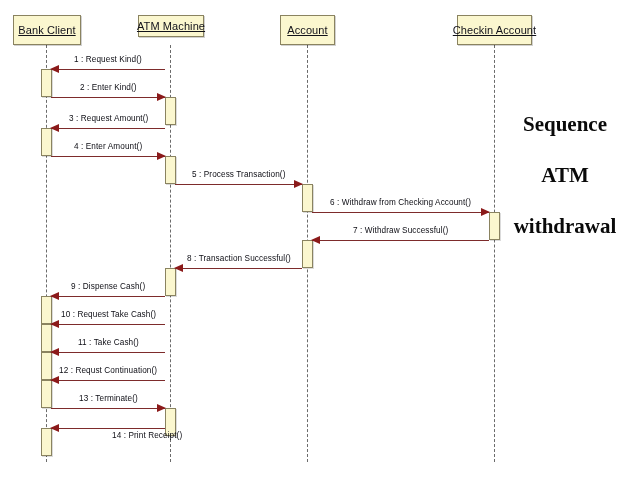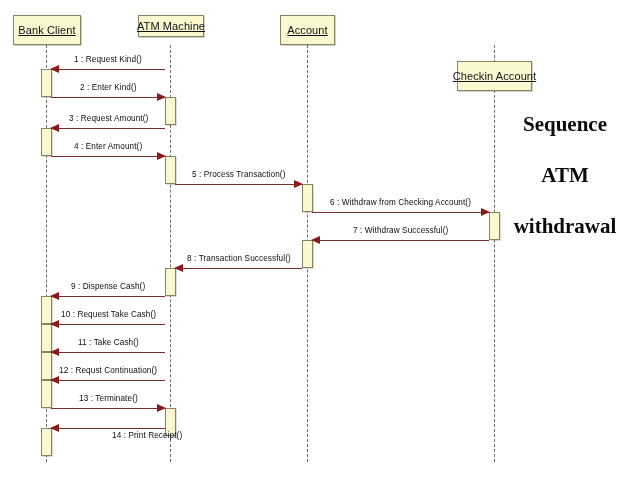--- a/index.html
+++ b/index.html
@@ -100,21 +100,21 @@
   <div id="heads-layer">
       <div class="lifeline-head" style="left: 13px; top: 15px; width: 68px; height: 30px;">
         <span class="head-label">Bank Client</span>
       </div>
       <div class="lifeline-head" style="left: 138px; top: 15px; width: 66px; height: 22px;">
         <span class="head-label">ATM Machine</span>
       </div>
       <div class="lifeline-head" style="left: 280px; top: 15px; width: 55px; height: 30px;">
         <span class="head-label">Account</span>
       </div>
-      <div class="lifeline-head" style="left: 457px; top: 15px; width: 75px; height: 30px; margin-top: 46px;">
+      <div class="lifeline-head" style="left: 457px; top: 15px; width: 75px; height: 30px;">
         <span class="head-label">Checkin Account</span>
       </div>
     </div>
 
   <div id="activations-layer">
       <div class="activation" style="left: 41px; top: 69px; width: 11px; height: 28px;"></div>
       <div class="activation" style="left: 41px; top: 128px; width: 11px; height: 28px;"></div>
       <div class="activation" style="left: 41px; top: 296px; width: 11px; height: 28px;"></div>
       <div class="activation" style="left: 41px; top: 324px; width: 11px; height: 28px;"></div>
       <div class="activation" style="left: 41px; top: 352px; width: 11px; height: 28px;"></div>

